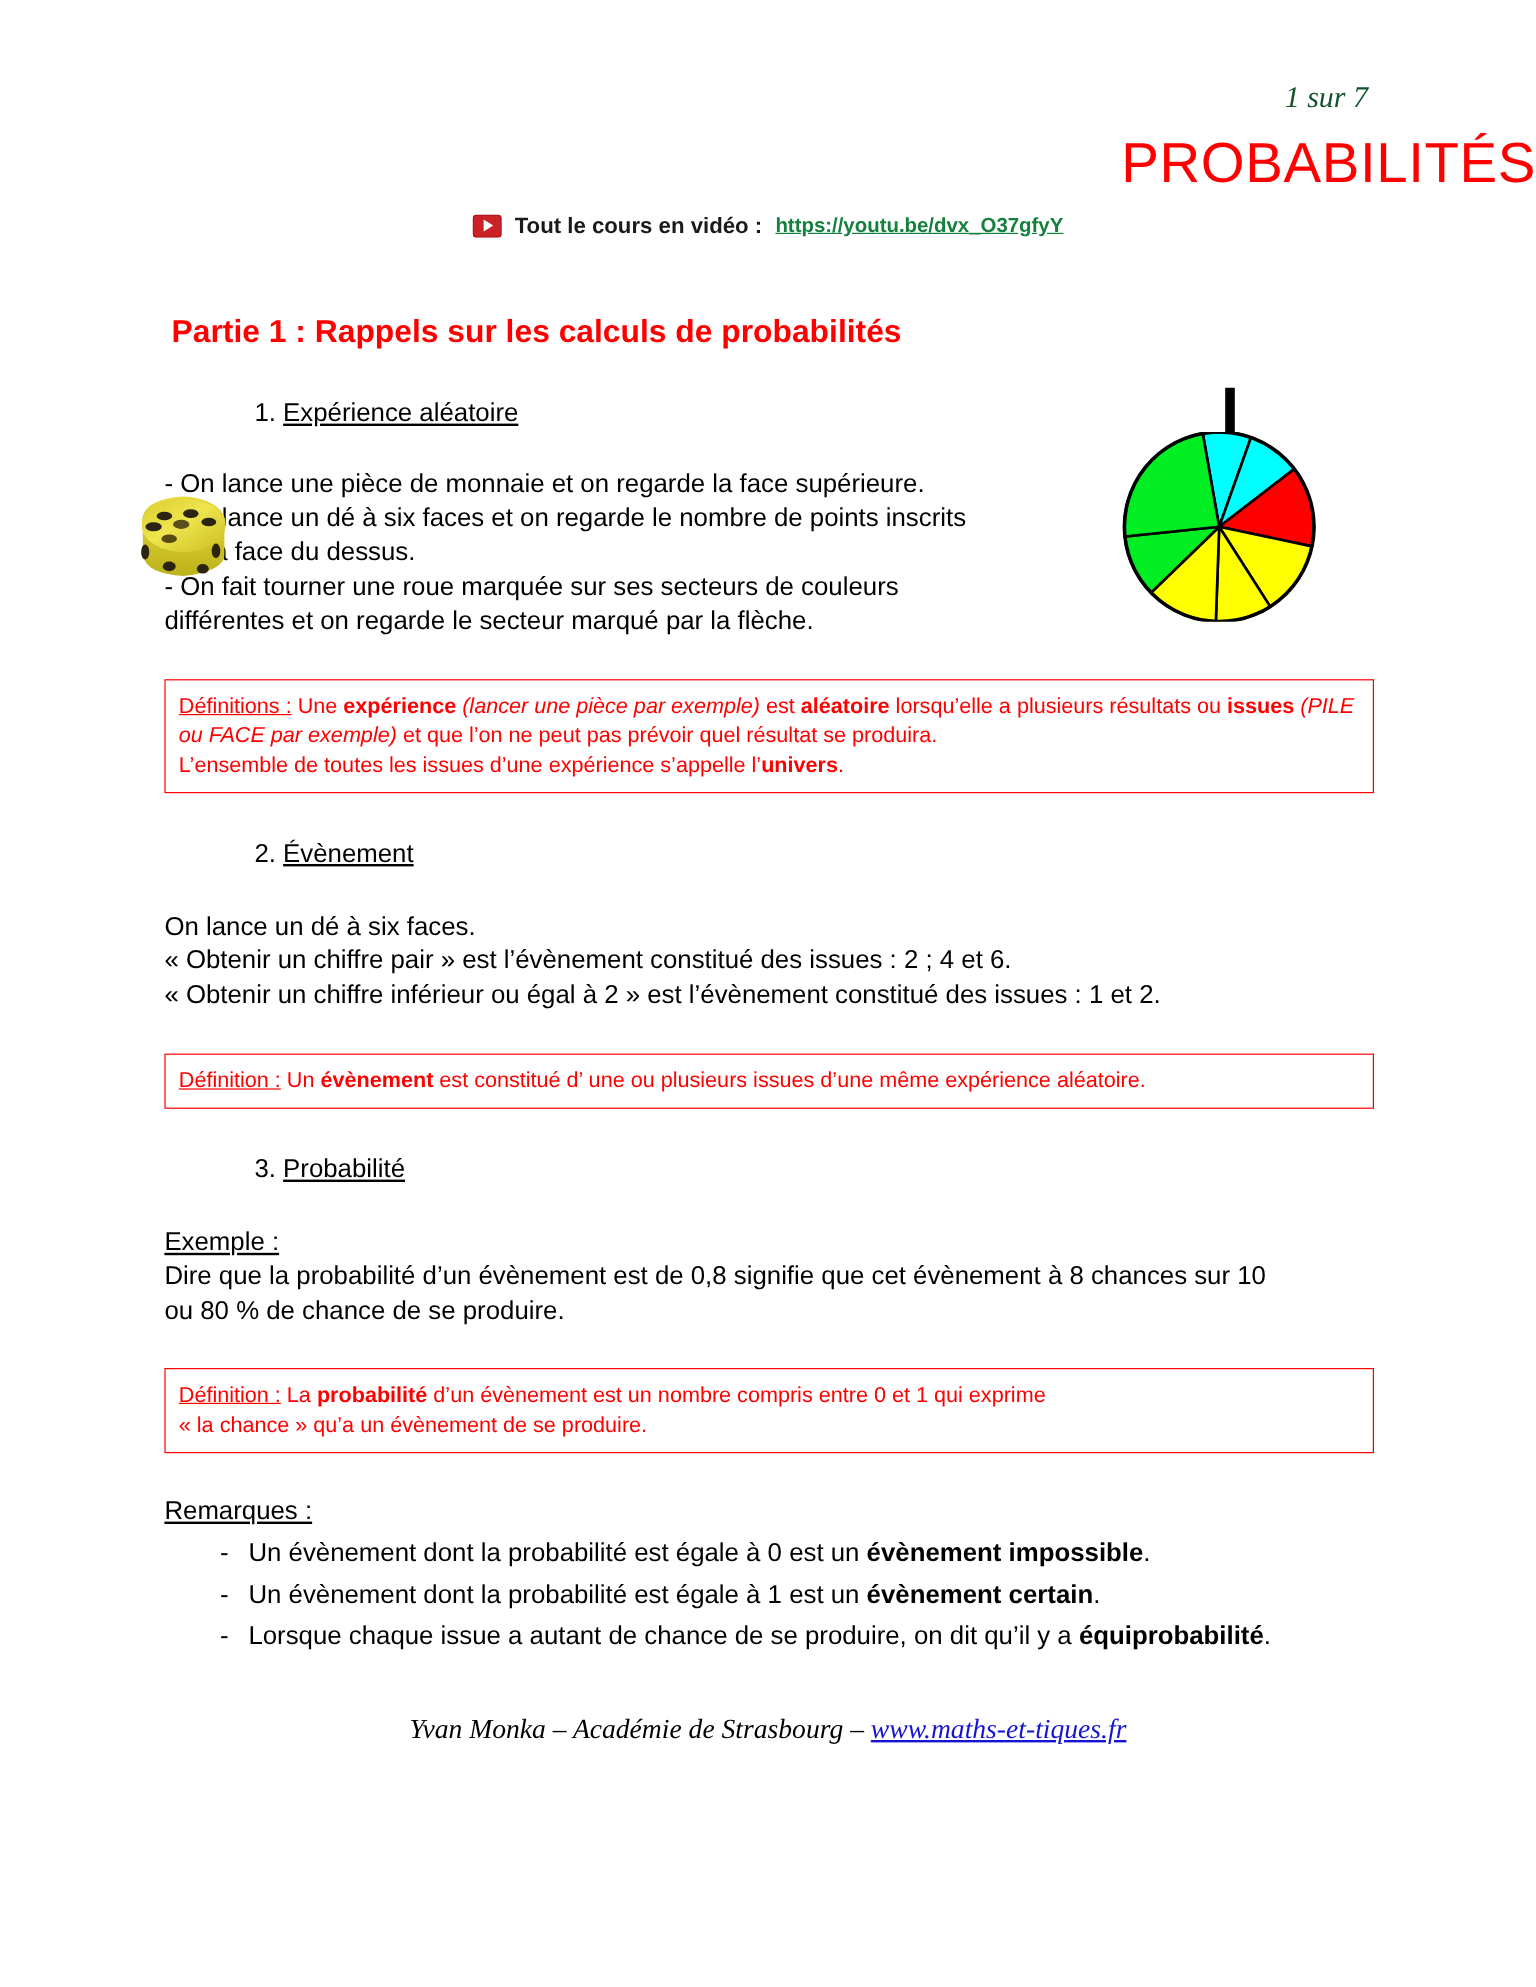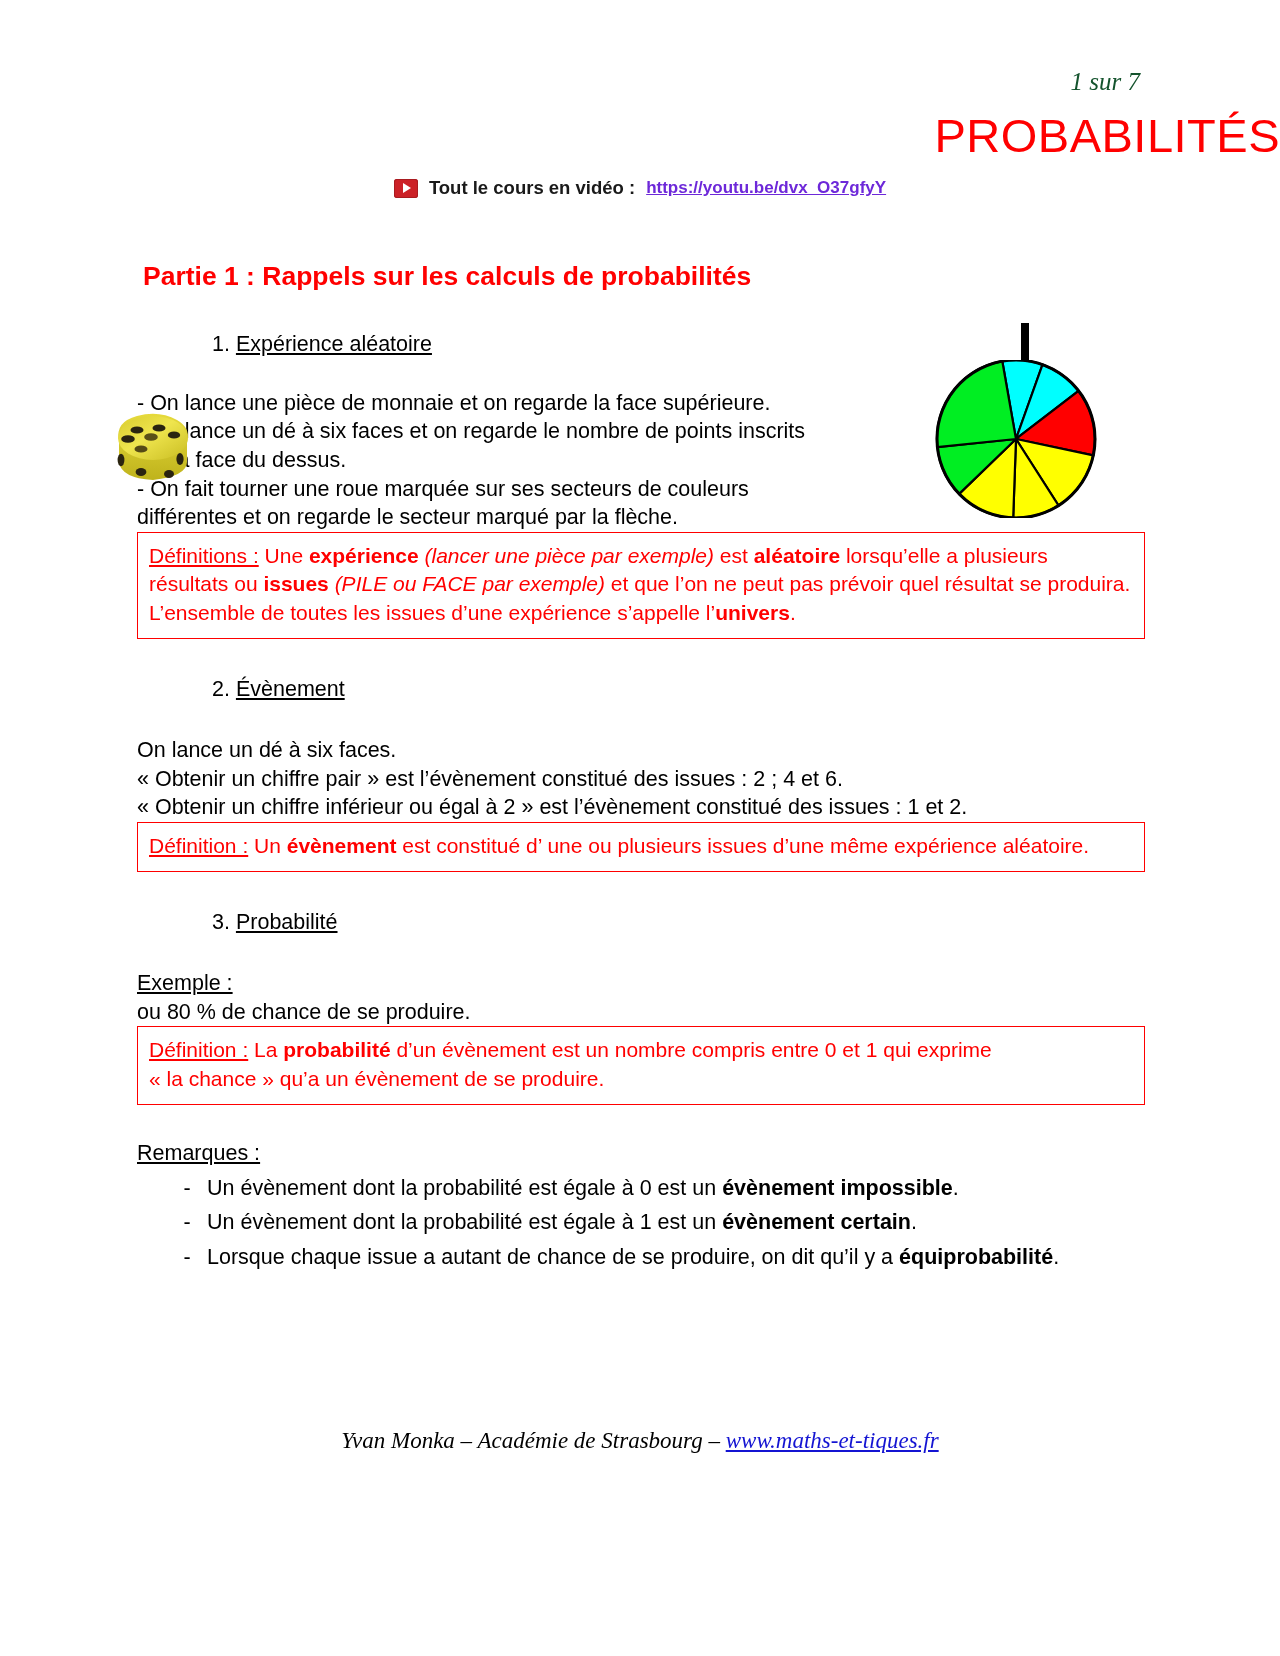--- a/index.html
+++ b/index.html
@@ -66,21 +66,21 @@
   .yt-icon span {
     display: block;
     width: 0; height: 0;
     border-left: 8px solid #ffffff;
     border-top: 5px solid transparent;
     border-bottom: 5px solid transparent;
     margin-left: 2px;
   }
   .video-label { color: #1a1a1a; }
   .video-link {
-    color: #6d28d9;
+    color: #15803d;
     text-decoration: underline;
     font-size: 17px;
     font-weight: bold;
   }
 
   
   .content {
     position: relative;
     padding: 0 135px 0 137px;
     font-size: 21.5px;
@@ -99,22 +99,23 @@
   }
   .subsection .u { text-decoration: underline; }
 
   .exp-block { margin-top: 30px; position: relative; }
 
   
   .def-box {
     border: 1.5px solid #ff0000;
     color: #ff0000;
     padding: 9px 12px 11px 11px;
+    margin-top: 34px;
     line-height: 1.36;
-    font-size: 21px;
+    font-size: 18px;
   }
   .def-box b { font-weight: bold; }
   .def-box i { font-style: italic; }
   .lbl-u { text-decoration: underline; }
 
   .plain-block { margin-top: 32px; }
   .underline-head { text-decoration: underline; }
 
   .remarks { margin-top: 34px; }
   .remarks-list {
@@ -234,20 +235,21 @@
       <span class="lbl-u">Définition :</span><span> Un </span><b>évènement</b><span> est constitué d’ une ou plusieurs issues d’une même expérience aléatoire.</span>
     </div>
 
     <div class="subsection">
       <span>3.</span>
       <span class="u">Probabilité</span>
     </div>
 
     <div class="plain-block">
       <div class="underline-head">Exemple :</div>
+      <div>Dire que la probabilité d’un évènement est de 0,8 signifie que cet évènement à 8 chances sur 10</div>
       <div>ou 80 % de chance de se produire.</div>
     </div>
 
     <div class="def-box">
       <span class="lbl-u">Définition :</span><span> La </span><b>probabilité</b><span> d’un évènement est un nombre compris entre 0 et 1 qui exprime</span>
       <div>« la chance » qu’a un évènement de se produire.</div>
     </div>
 
     <div class="remarks">
       <div class="underline-head">Remarques :</div>

